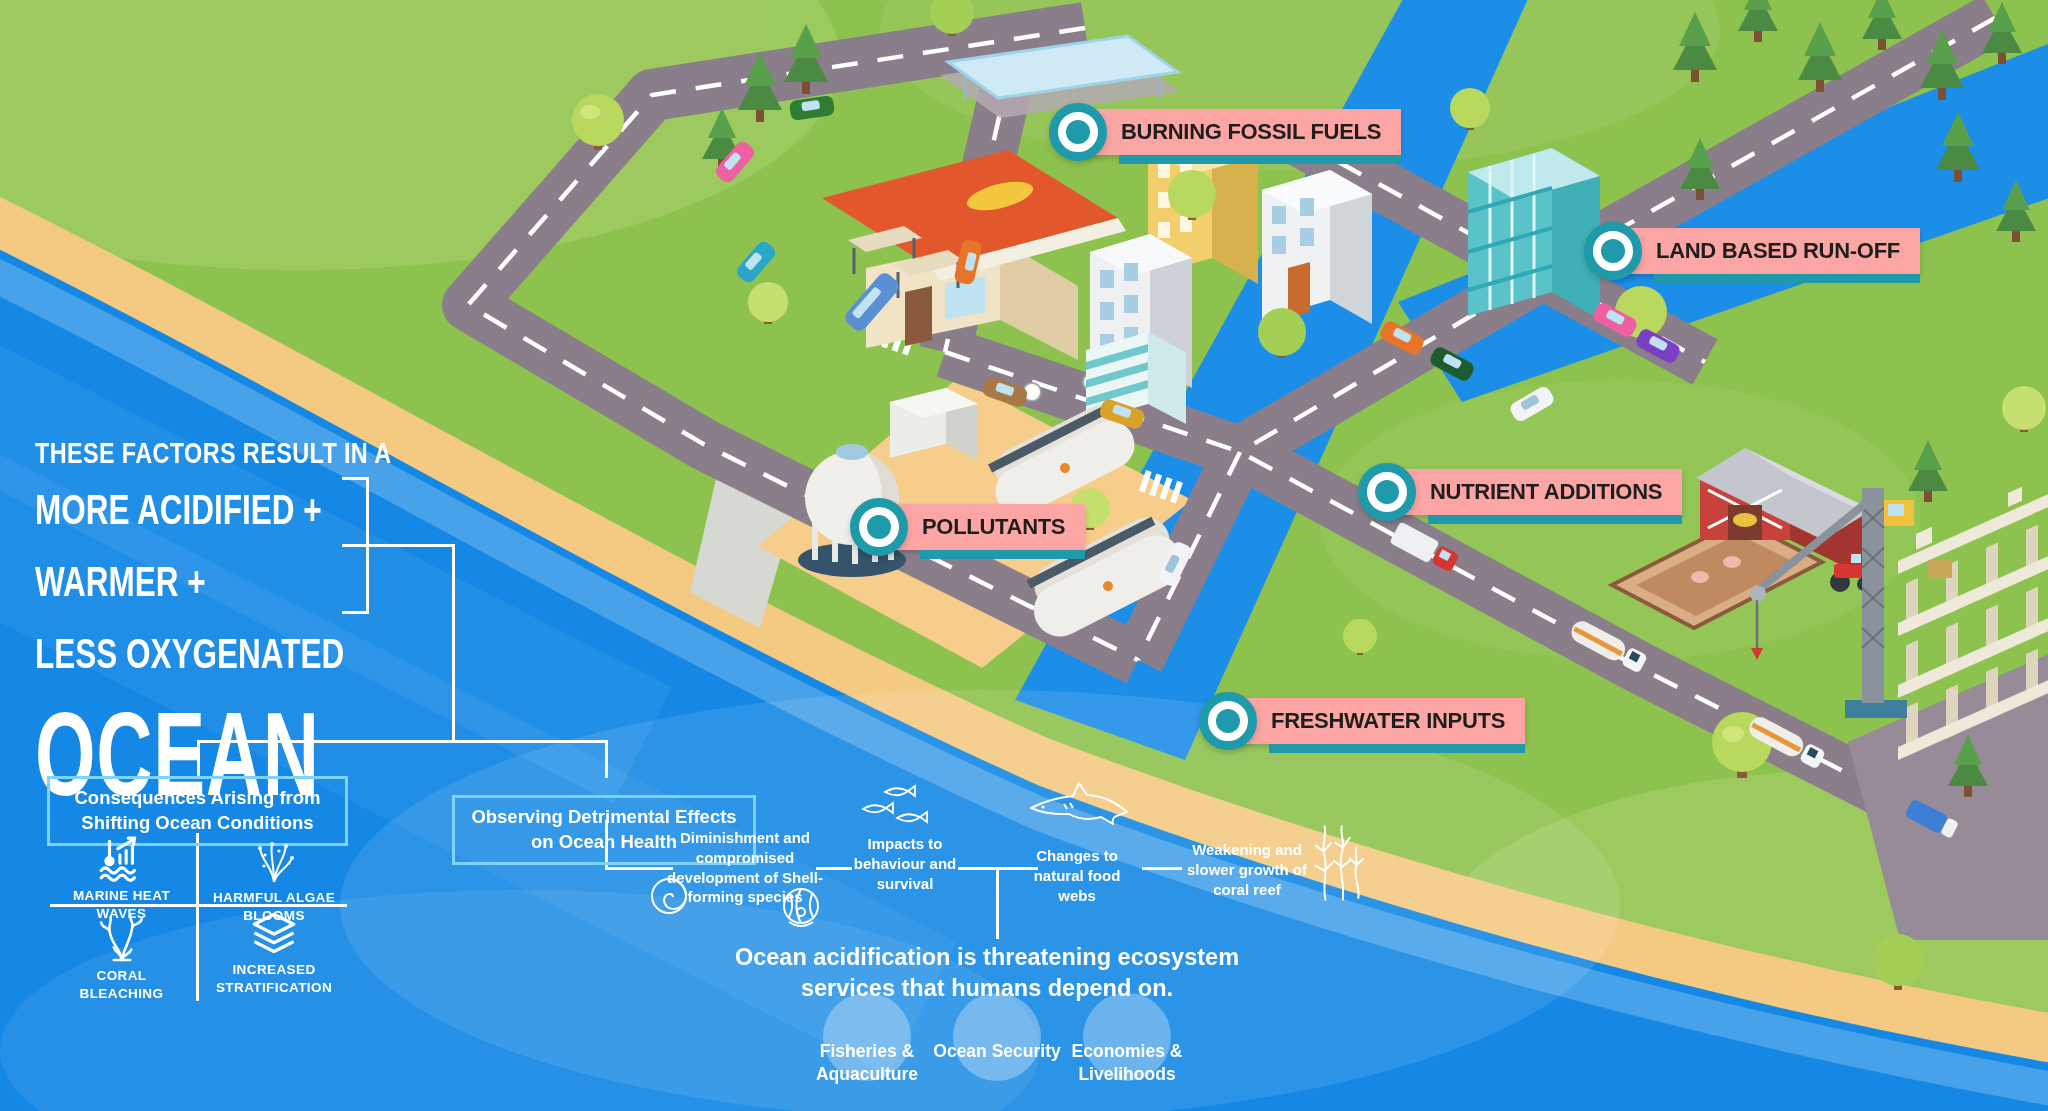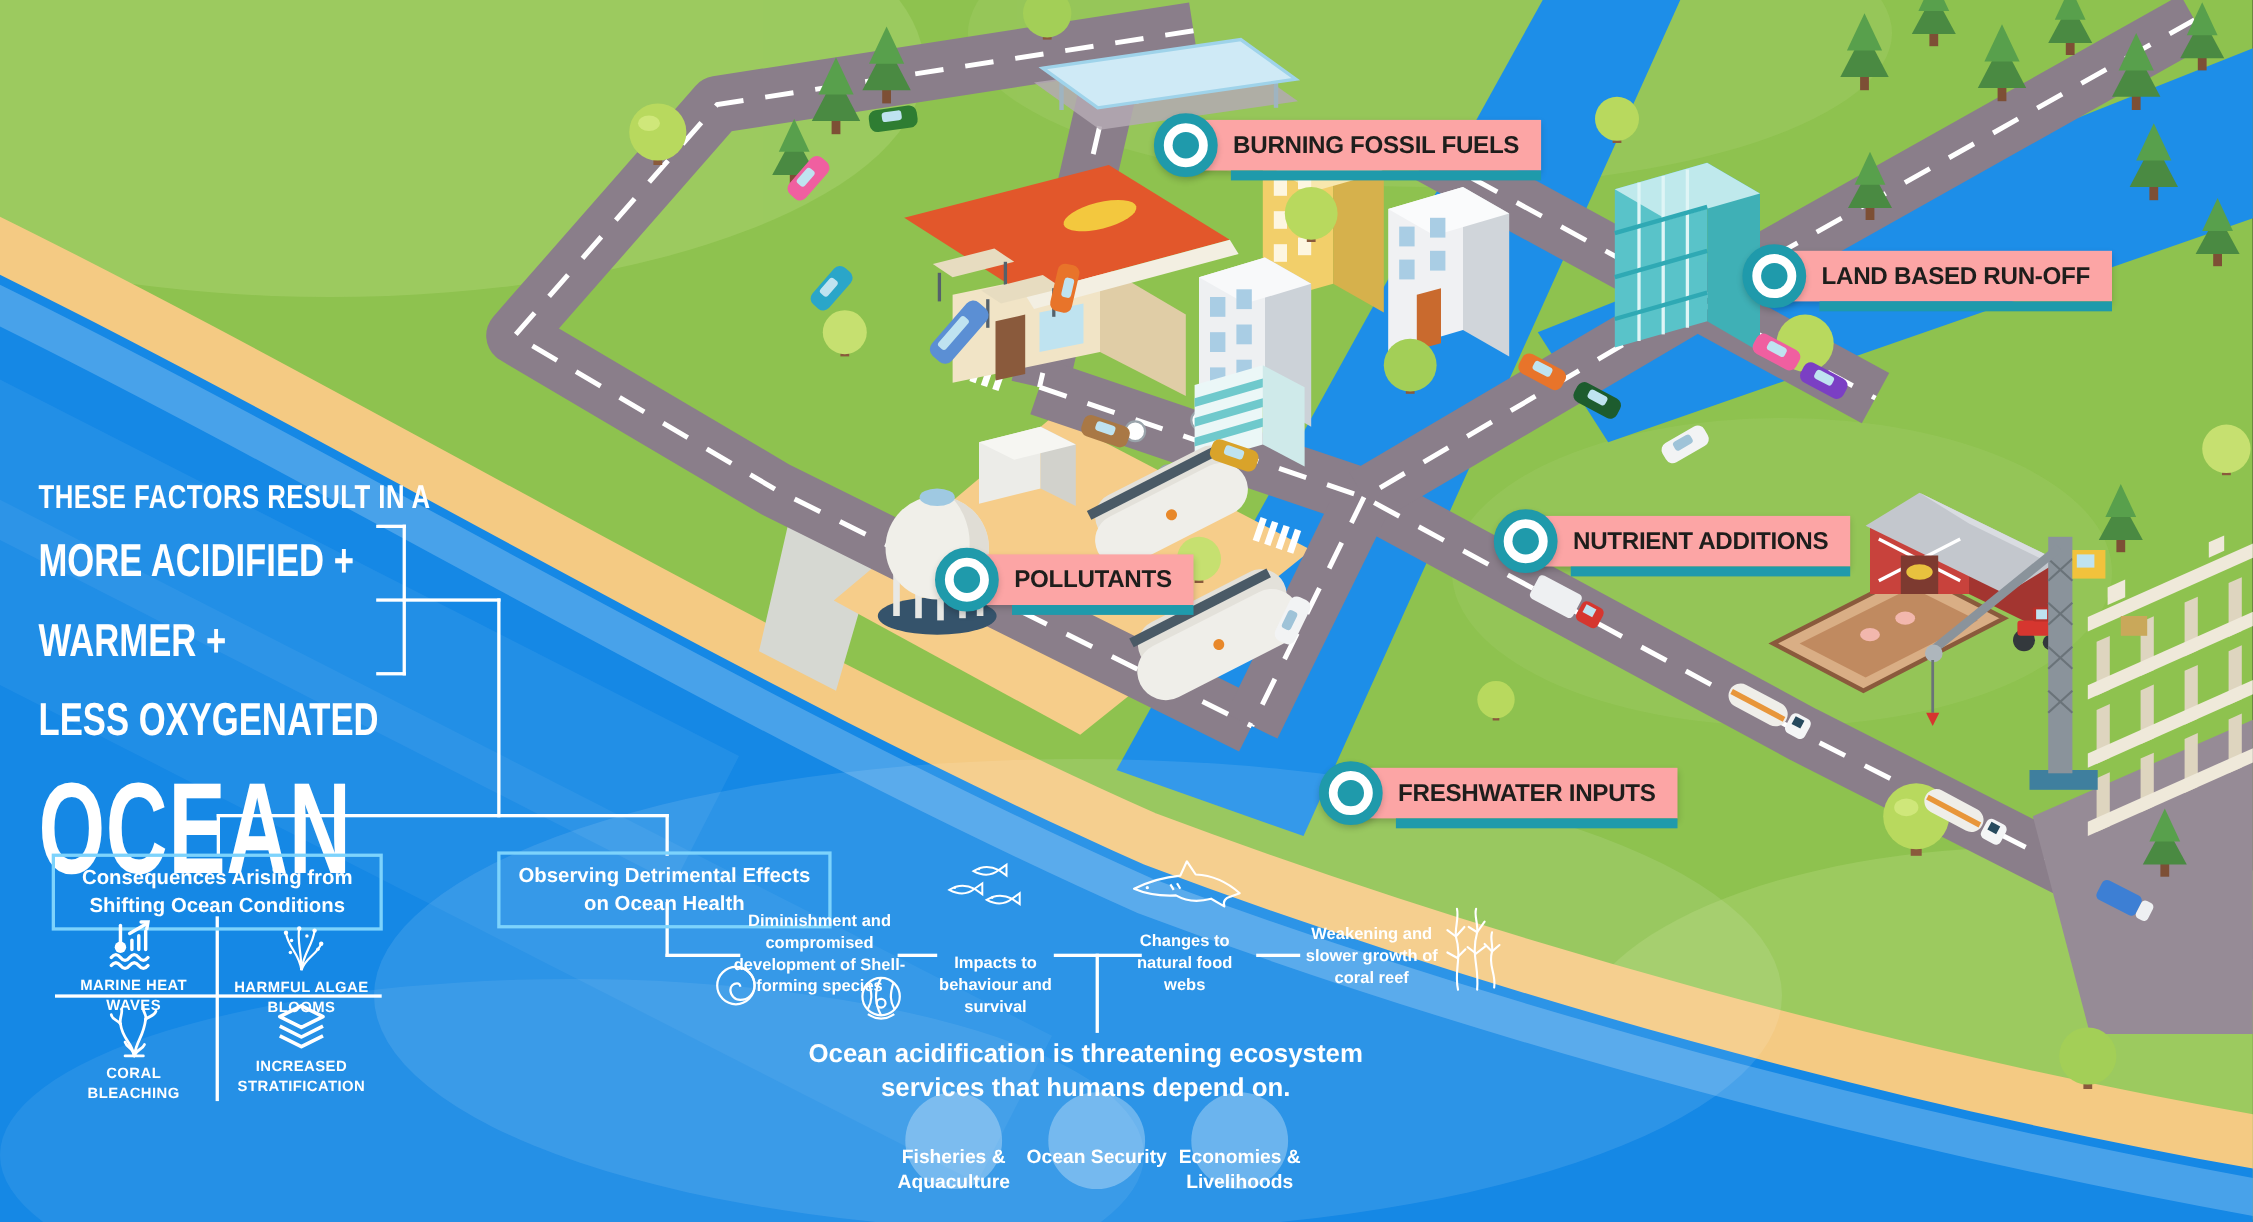--- a/index.html
+++ b/index.html
@@ -641,26 +641,26 @@
     <svg width="48" height="44" viewBox="0 0 44 40">
       <g stroke="#fff" stroke-width="3" fill="none" stroke-linejoin="round">
         <path d="M22 2 L40 11 L22 20 L4 11 Z"></path>
           <path d="M4 19 L22 28 L40 19"></path>
           <path d="M4 27 L22 36 L40 27"></path>
       </g>
     </svg>
     <div class="clabel" style="width:136px">INCREASED STRATIFICATION</div>
   </div>
 
-  <div class="wbox" style="left:452px;top:774px;width:304px">
+  <div class="wbox" style="left:452px;top:795px;width:304px">
     <span>Observing Detrimental Effects on Ocean Health</span>
   </div>
 
   <div class="effect" style="left:665px;top:828px;width:160px">Diminishment and compromised development of Shell-forming species</div>
-  <div class="effect" style="left:845px;top:866px;width:120px">Impacts to behaviour and survival</div>
+  <div class="effect" style="left:845px;top:834px;width:120px">Impacts to behaviour and survival</div>
   <div class="effect" style="left:1015px;top:846px;width:124px">Changes to natural food webs</div>
   <div class="effect" style="left:1176px;top:840px;width:142px">Weakening and slower growth of coral reef</div>
 
   <svg class="efficon" style="left:645px;top:872px" width="48" height="48" viewBox="0 0 48 48">
     <g stroke="#fff" stroke-width="2" fill="none">
       <circle cx="24" cy="24" r="17"></circle>
       <path d="M24 7 a17 17 0 0 1 17 17 a13 13 0 0 1 -13 13 a9 9 0 0 1 -9 -9 a6 6 0 0 1 6 -6 a3 3 0 0 1 3 3"></path>
     </g>
   </svg>
   <svg class="efficon" style="left:775px;top:882px" width="52" height="48" viewBox="0 0 52 48">

